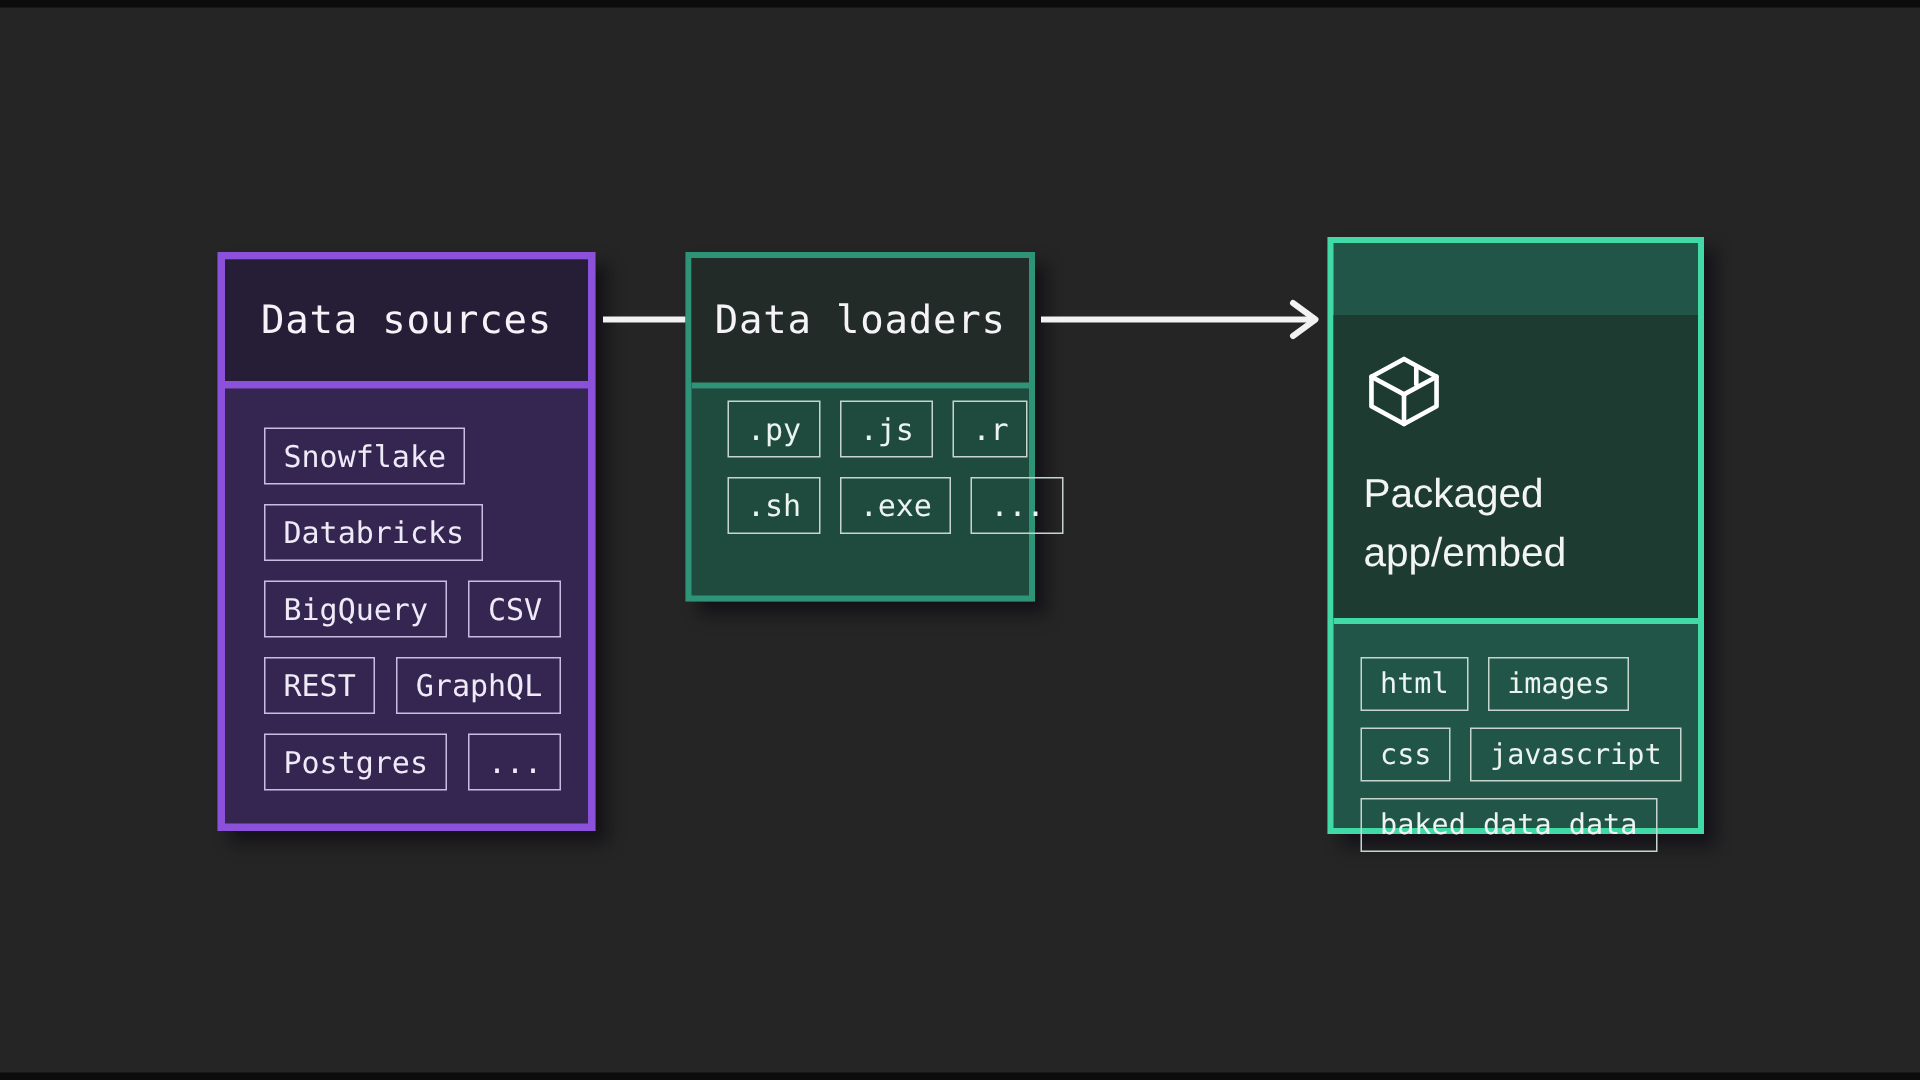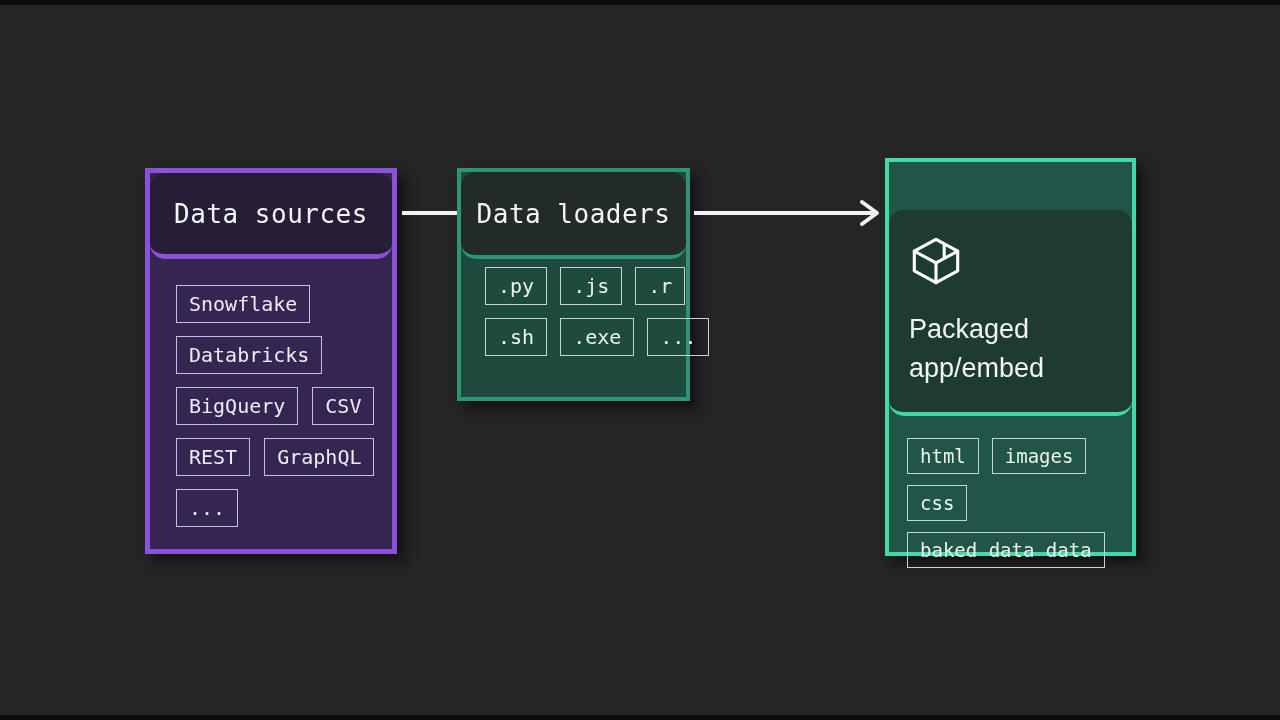--- a/index.html
+++ b/index.html
@@ -30,21 +30,20 @@
   .node {
     position: absolute;
     box-sizing: border-box;
     box-shadow: 8px 8px 10px rgba(8, 4, 12, 0.55);
   }
   .node-header {
     box-sizing: border-box;
     display: flex;
     align-items: center;
     justify-content: center;
-    border-radius: 15px;
   }
   .node-title {
     font-size: 26px;
     font-weight: 500;
     letter-spacing: 0.5px;
     color: #F5F3F8;
     white-space: nowrap;
   }
   .node-body {
     box-sizing: border-box;
@@ -183,20 +182,21 @@
       </div>
       <div class="chip-row">
         <span class="chip">BigQuery</span>
         <span class="chip">CSV</span>
       </div>
       <div class="chip-row">
         <span class="chip">REST</span>
         <span class="chip">GraphQL</span>
       </div>
       <div class="chip-row">
+        <span class="chip">Postgres</span>
         <span class="chip">...</span>
       </div>
     </div>
   </div>
 
   <div class="connector-line" id="connector-1"></div>
 
   <div class="node" id="node-loaders">
     <div class="node-header">
       <span class="node-title">Data loaders</span>
@@ -235,19 +235,20 @@
         <div>app/embed</div>
       </div>
     </div>
     <div class="node-body">
       <div class="chip-row">
         <span class="chip">html</span>
         <span class="chip">images</span>
       </div>
       <div class="chip-row">
         <span class="chip">css</span>
+        <span class="chip">javascript</span>
       </div>
       <div class="chip-row">
         <span class="chip">baked data data</span>
       </div>
     </div>
   </div>
 </div>
 
 </body></html>

